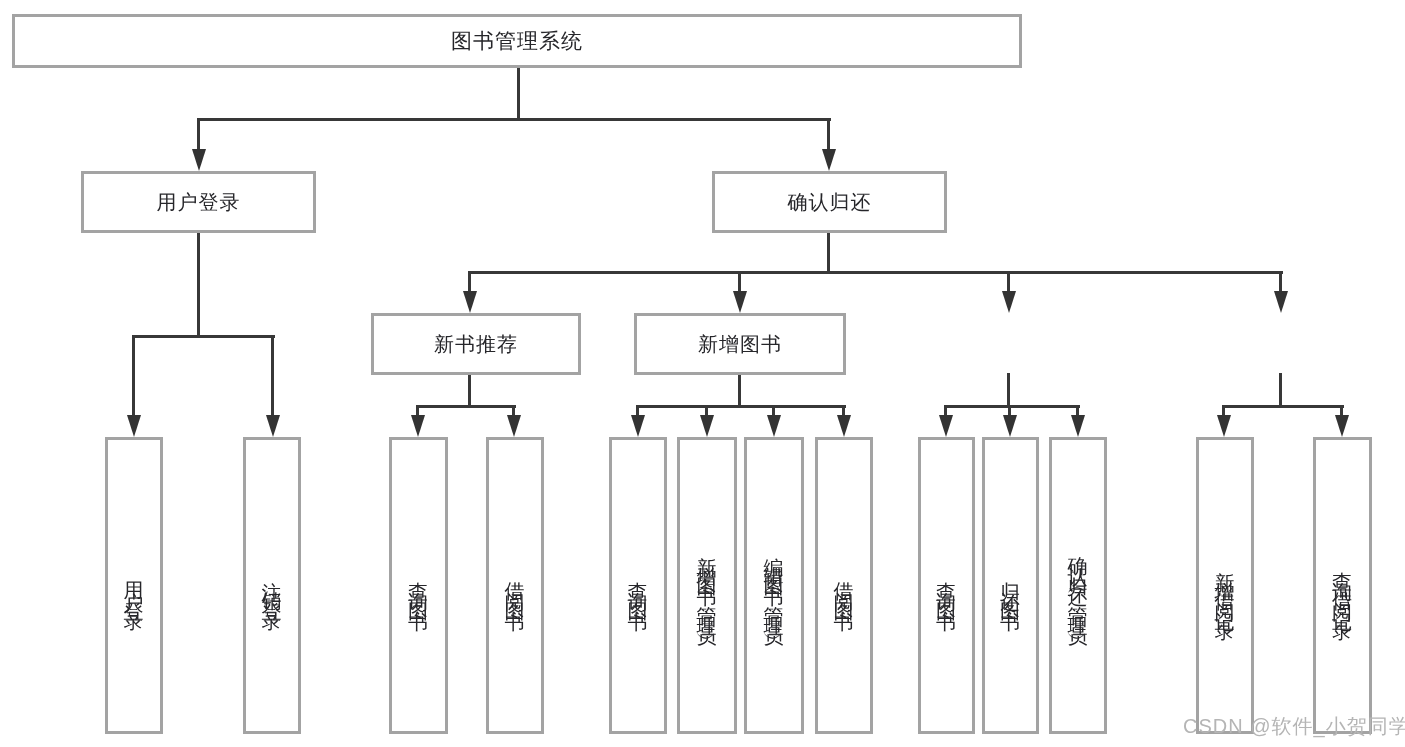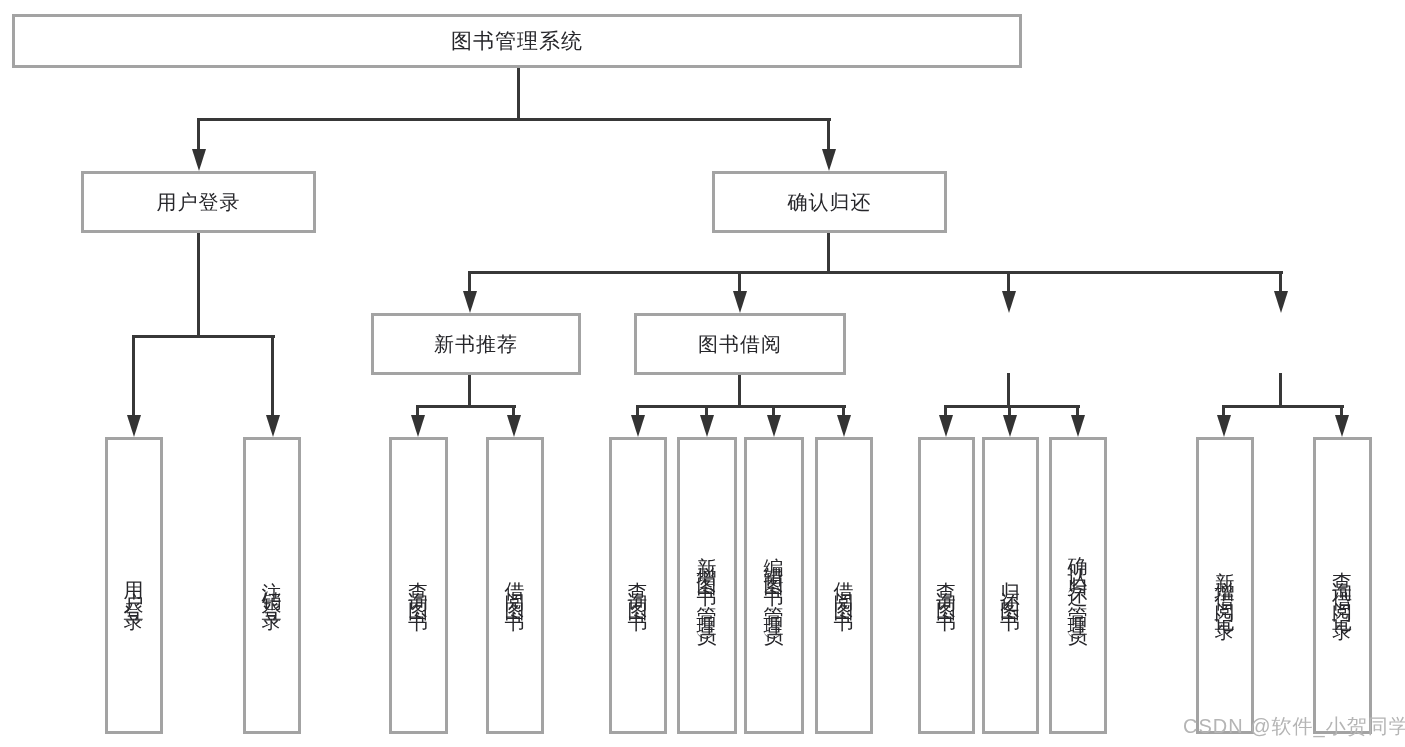--- a/index.html
+++ b/index.html
@@ -93,21 +93,21 @@
   <div class="v" style="left:468px; top:271px; height:24px;"></div>
   <div class="v" style="left:738px; top:271px; height:24px;"></div>
   <div class="v" style="left:1007px; top:271px; height:24px;"></div>
   <div class="v" style="left:1279px; top:271px; height:24px;"></div>
   <div class="a" style="left:463px; top:291px;"></div>
   <div class="a" style="left:733px; top:291px;"></div>
   <div class="a" style="left:1002px; top:291px;"></div>
   <div class="a" style="left:1274px; top:291px;"></div>
 
   <div class="box" style="left:365px; top:313px; width:210px; height:62px;margin-left:6px;">新书推荐</div>
-  <div class="box" style="left:634px; top:313px; width:212px; height:62px;">图书借阅</div>
+  <div class="box" style="left:634px; top:313px; width:212px; height:62px;">新增图书</div>
 
   <div class="v" style="left:468px; top:373px; height:35px;"></div>
   <div class="v" style="left:738px; top:373px; height:35px;"></div>
   <div class="v" style="left:1007px; top:373px; height:35px;"></div>
   <div class="v" style="left:1279px; top:373px; height:35px;"></div>
 
   <div class="h" style="left:416px; top:405px; width:100px;"></div>
   <div class="h" style="left:636px; top:405px; width:210px;"></div>
   <div class="h" style="left:944px; top:405px; width:136px;"></div>
   <div class="h" style="left:1222px; top:405px; width:122px;"></div>

